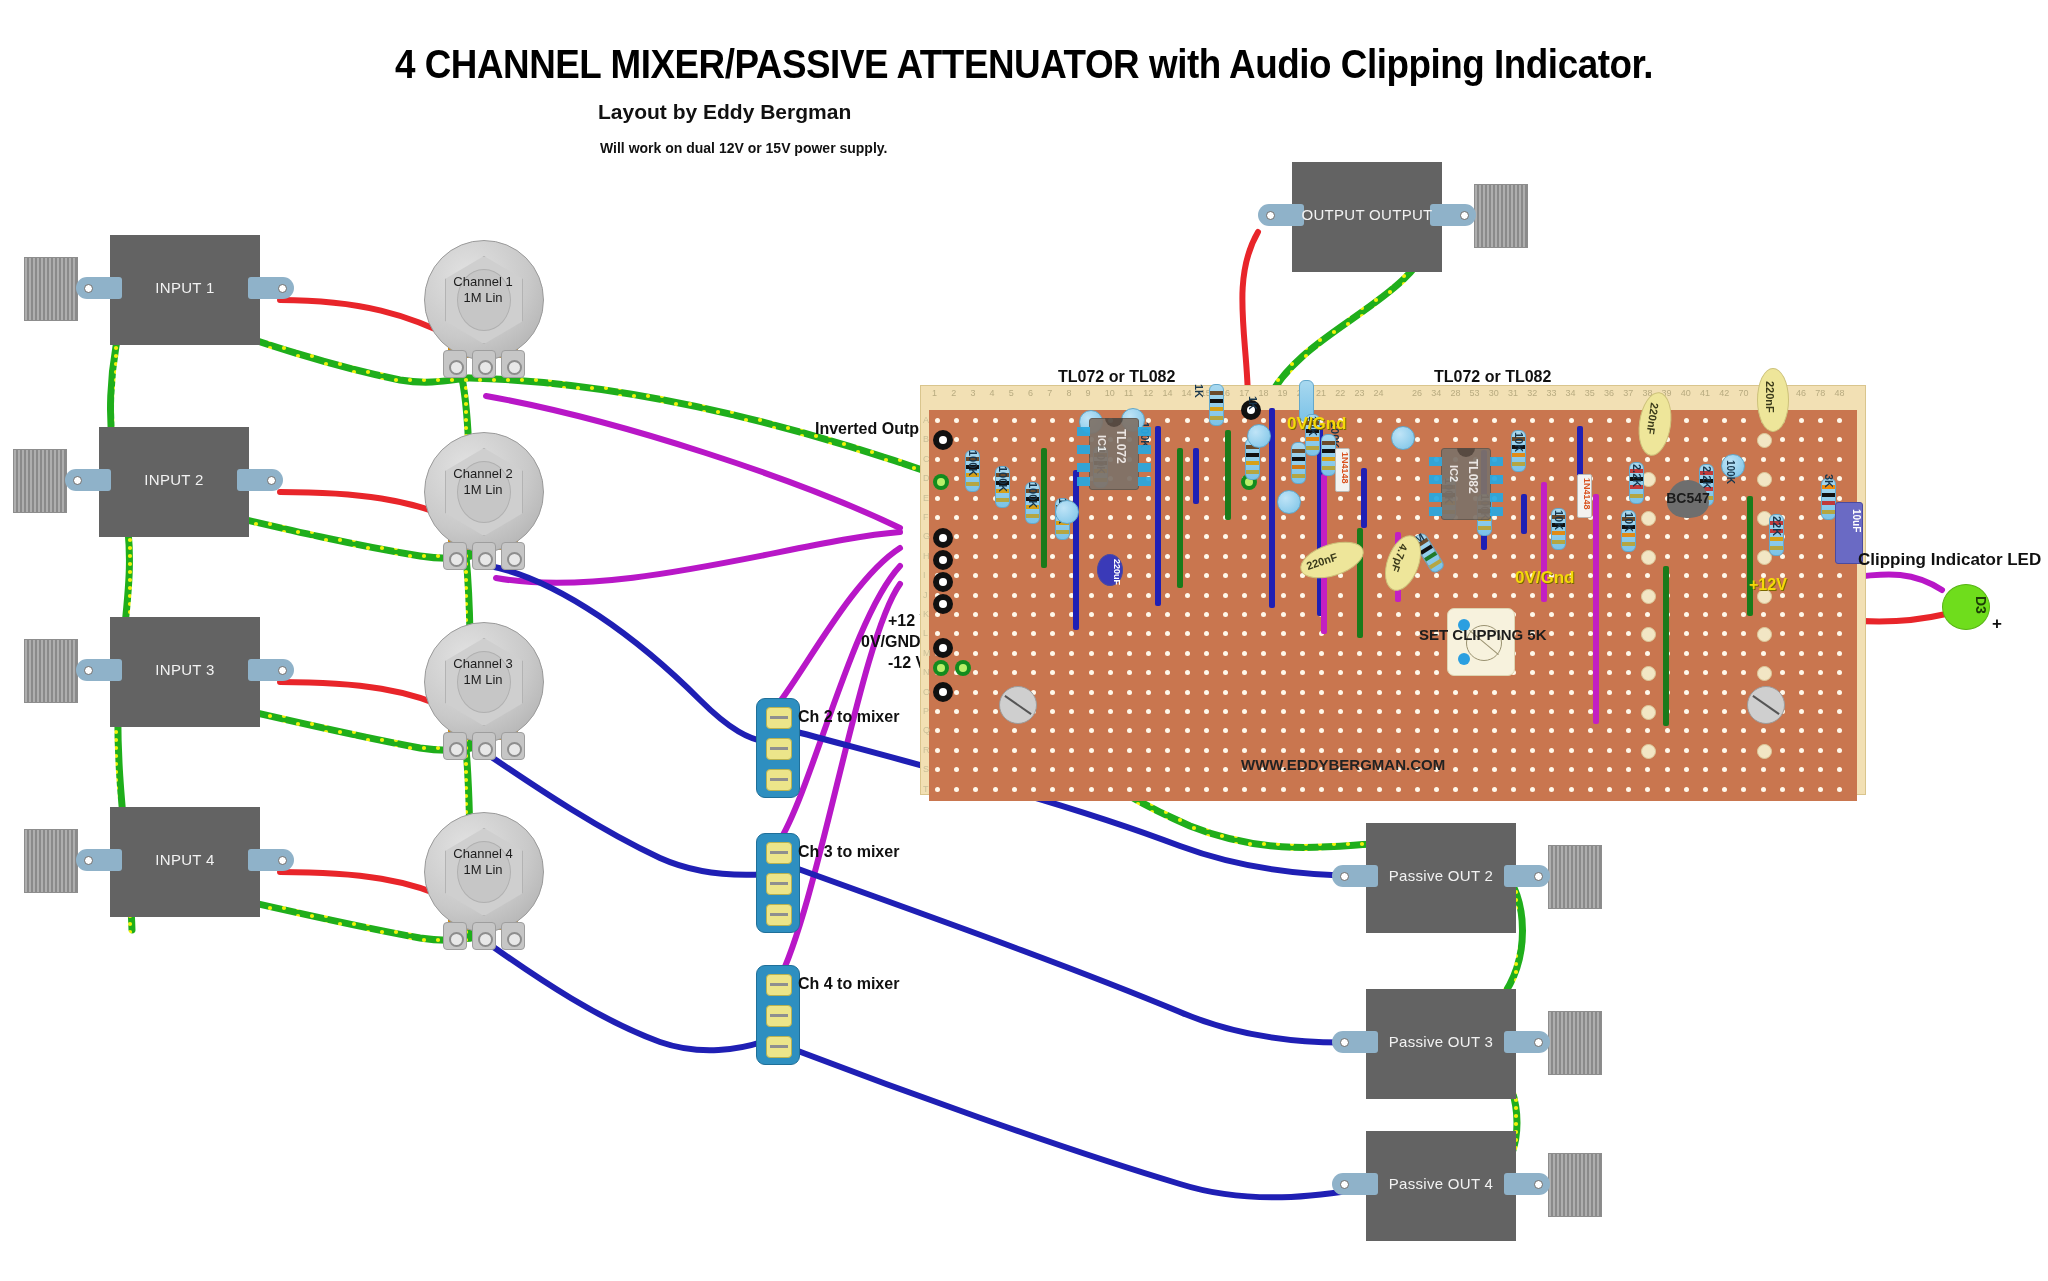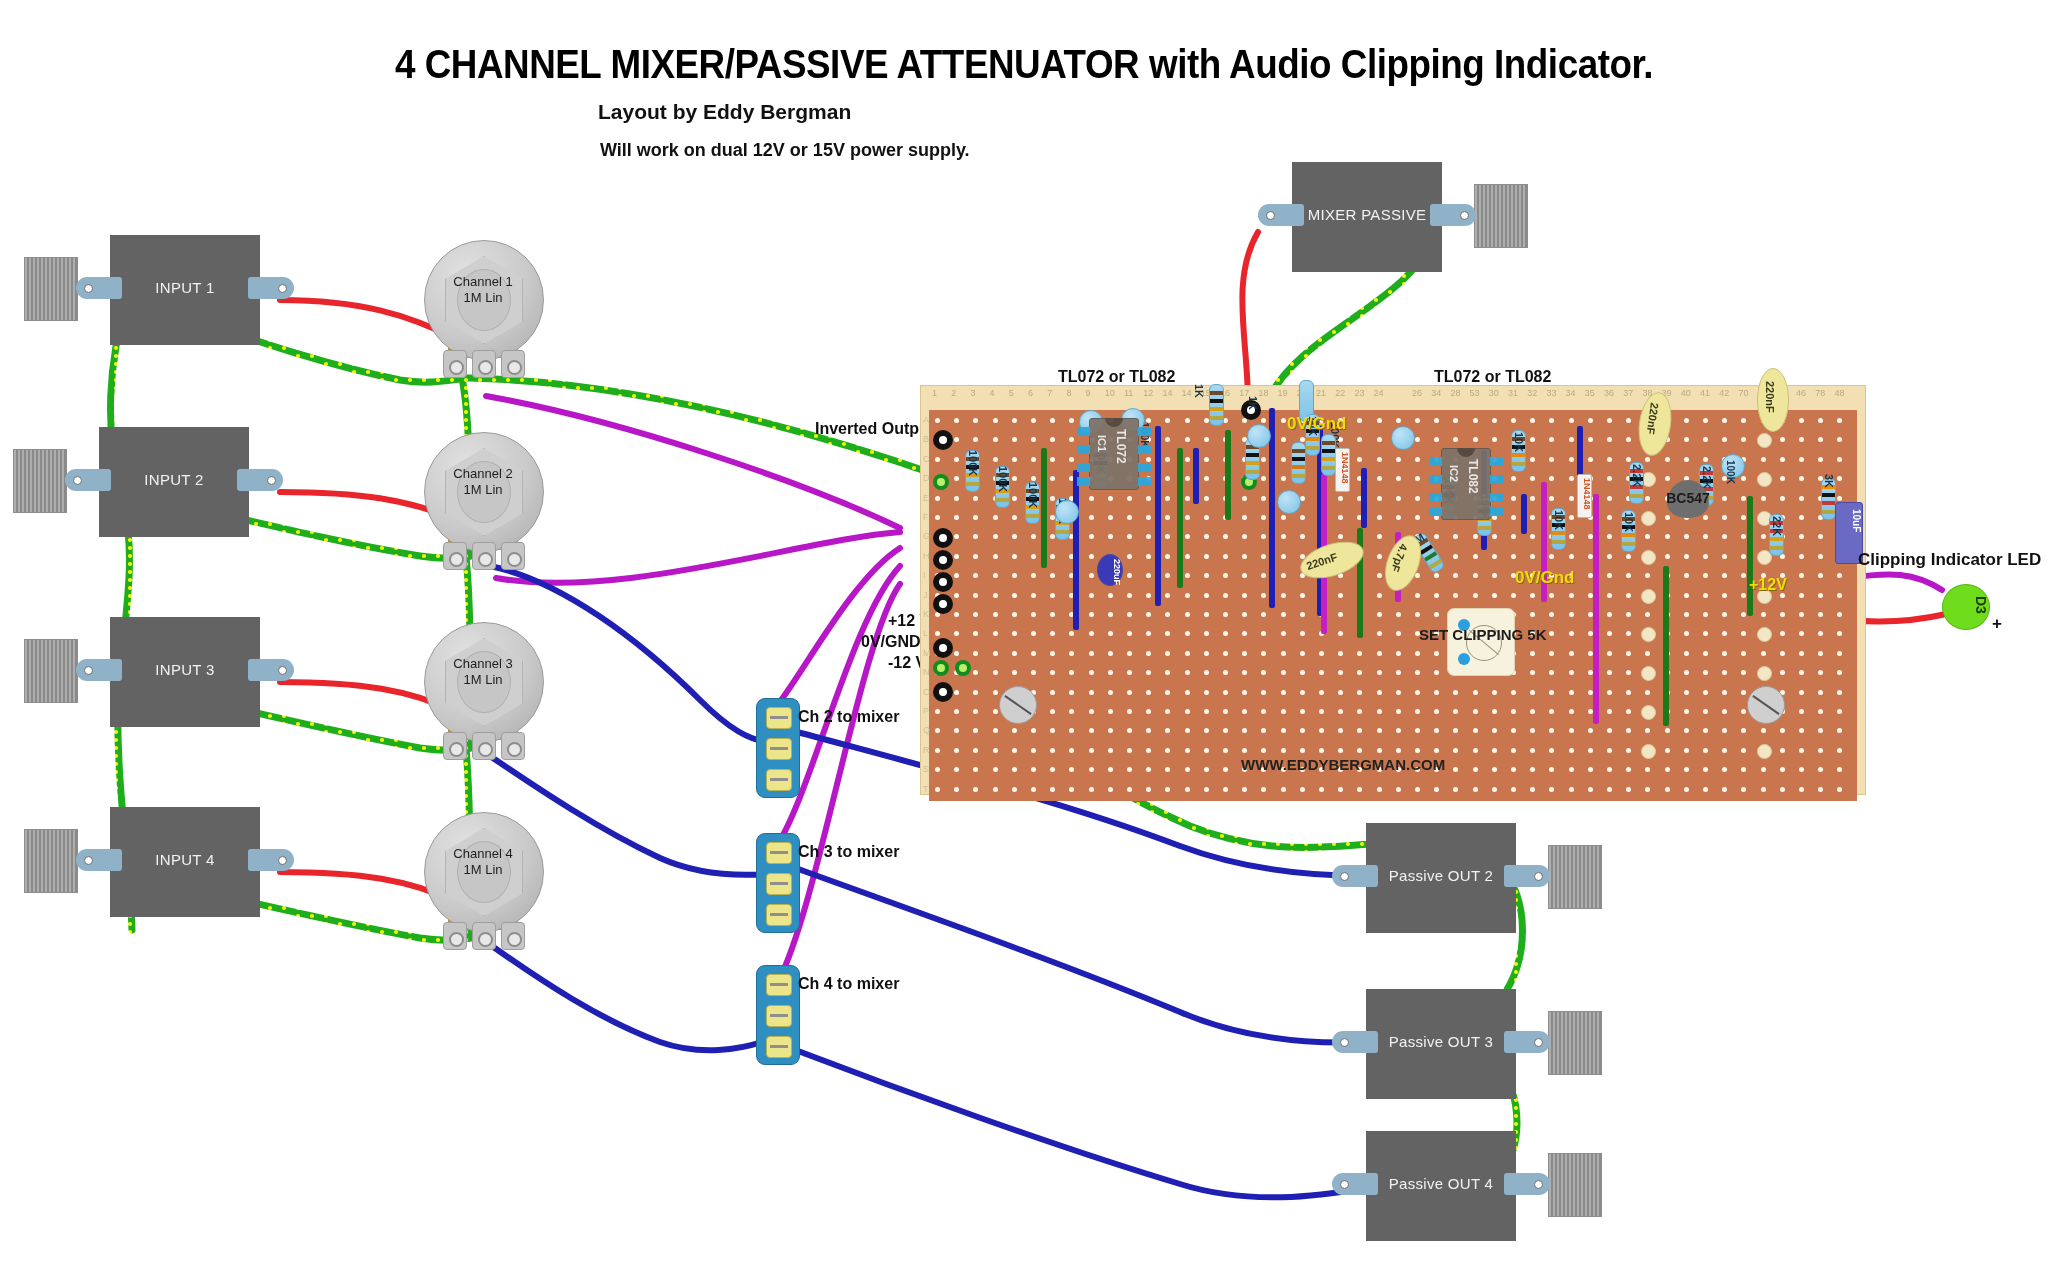--- a/index.html
+++ b/index.html
@@ -5,21 +5,21 @@
   html,body{margin:0;padding:0;background:#ffffff;}
   body{width:2048px;height:1281px;position:relative;overflow:hidden;
        font-family:"Liberation Sans",sans-serif;}
   .abs{position:absolute;}
   
   #title{left:0;top:42px;width:2048px;text-align:center;font-size:40px;
          font-weight:bold;letter-spacing:-0.5px;color:#000;
          font-family:"Liberation Sans Narrow","Liberation Sans",sans-serif;
          transform:scaleX(0.92);transform-origin:center top;}
   #subtitle{left:598px;top:100px;font-size:21px;font-weight:bold;color:#111;}
-  #psu-note{left:600px;top:140px;font-size:18px;font-weight:bold;color:#111;}
+  #psu-note{left:600px;top:140px;font-size:14px;font-weight:bold;color:#111;}
   
   .jack{width:150px;height:110px;background:#636363;}
   .jack .jname{position:absolute;left:0;top:44px;width:150px;text-align:center;
         color:#f2f2f2;font-size:15px;letter-spacing:.3px;}
   .jack .lug{position:absolute;width:46px;height:22px;background:#8fb2c9;
         border-radius:3px;top:42px;}
   .jack .lug.l{left:-34px;border-radius:11px 3px 3px 11px;}
   .jack .lug.r{right:-34px;border-radius:3px 11px 11px 3px;}
   .jack .thread{position:absolute;width:52px;height:62px;top:22px;
         background:repeating-linear-gradient(90deg,#aeaeae 0 2px,#8a8a8a 2px 4px);
@@ -327,21 +327,21 @@
 <div class="lbl" style="left:798px;top:975px">Ch 4 to mixer</div>
 
 <div class="abs jack" style="left:1292px;top:162px;width:150px;height:110px">
   <div class="thread r"></div>
   <div class="lug l">
       <span class="solderdot" style="left:8px;top:7px"></span>
     </div>
   <div class="lug r">
       <span class="solderdot" style="left:30px;top:7px"></span>
     </div>
-  <div class="jname">MIXER PASSIVE</div>
+  <div class="jname">OUTPUT OUTPUT</div>
 </div>
 
 <div class="abs jack" style="left:1366px;top:823px">
   <div class="thread r"></div>
   <div class="lug l">
       <span class="solderdot" style="left:8px;top:7px"></span>
     </div>
   <div class="lug r">
       <span class="solderdot" style="left:30px;top:7px"></span>
     </div>

